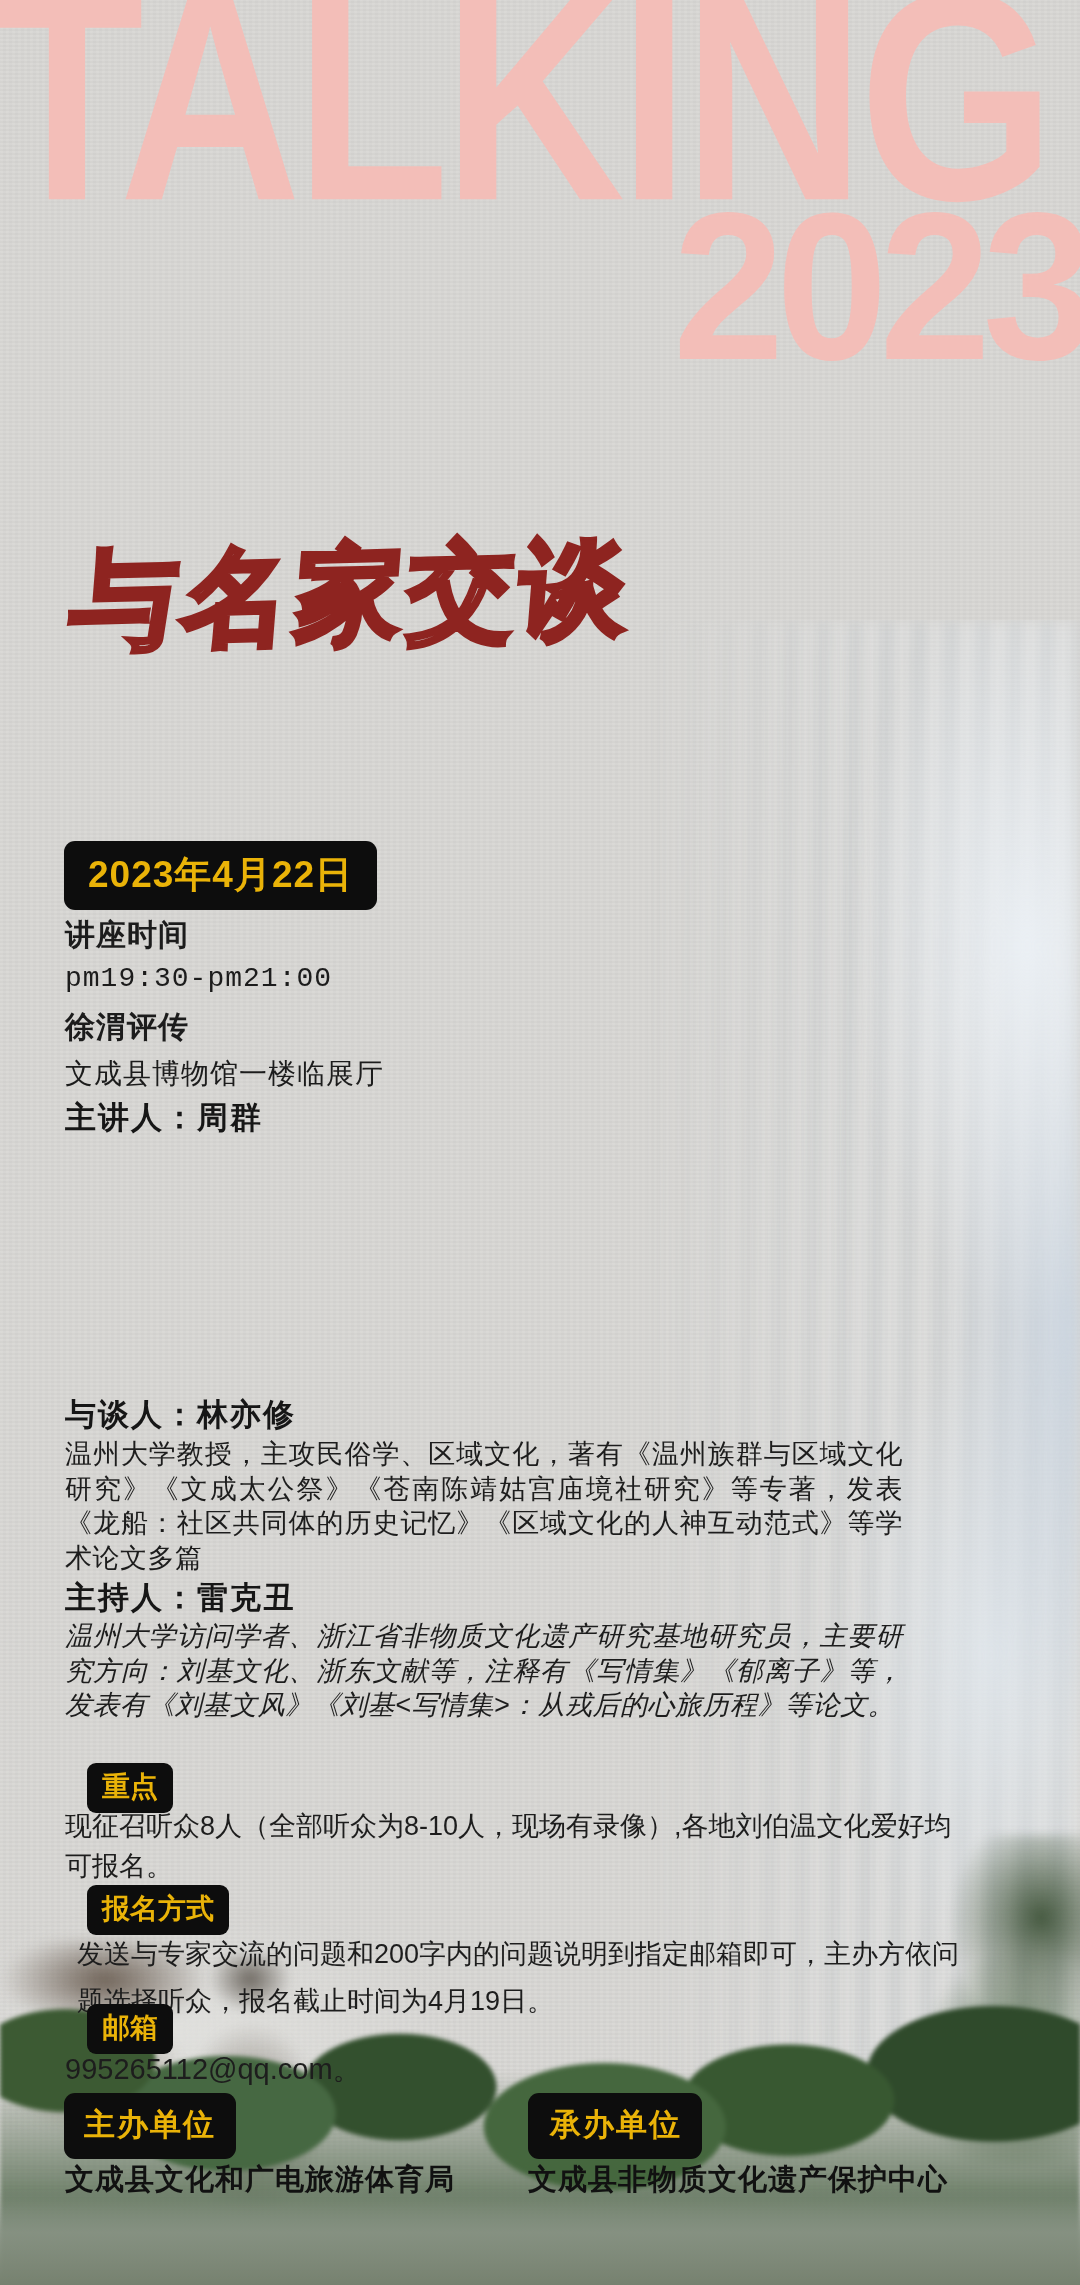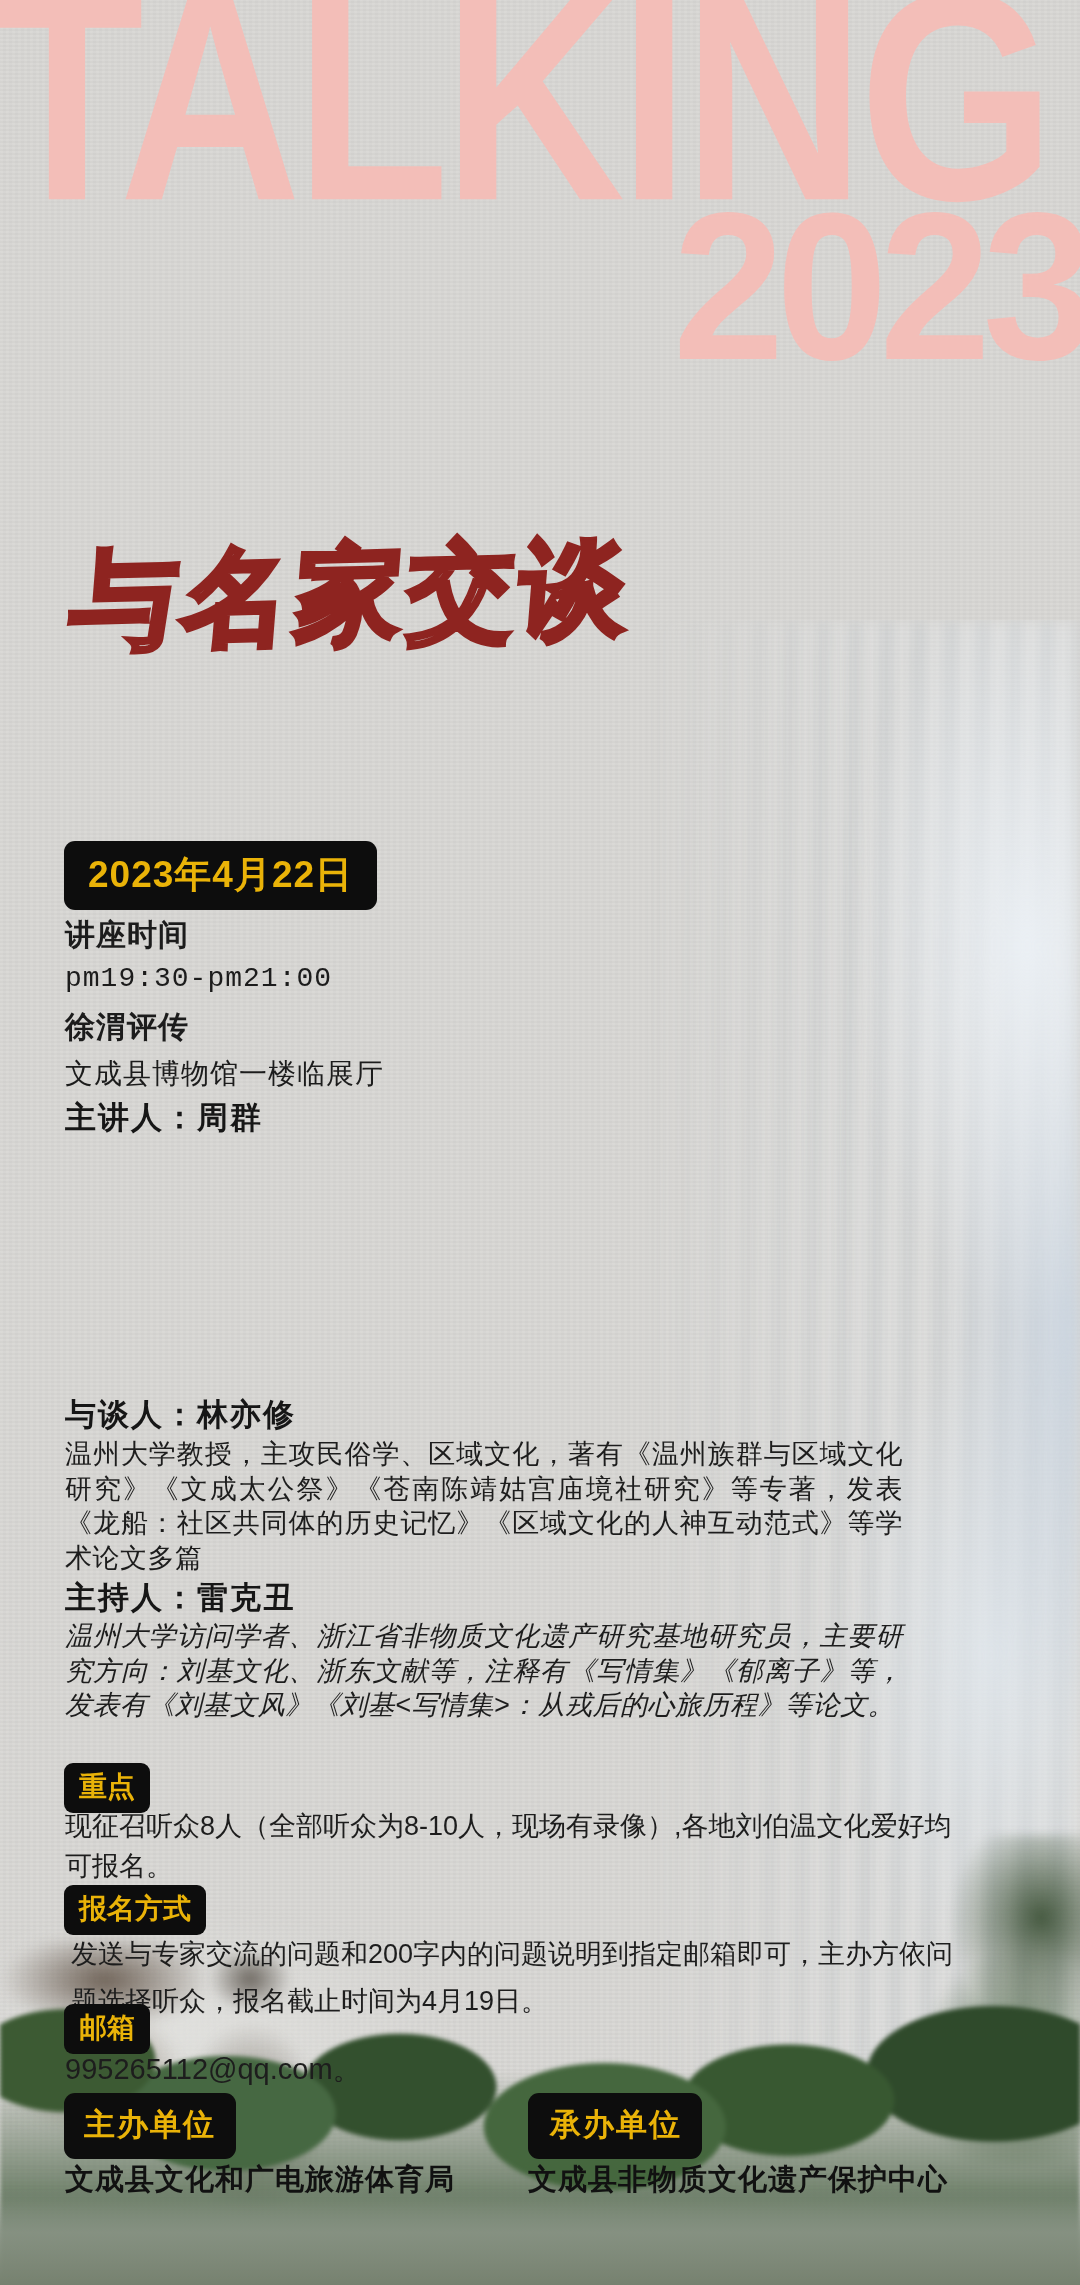--- a/index.html
+++ b/index.html
@@ -108,40 +108,40 @@
     font-size: 47px; font-weight: 800; letter-spacing: 1px;
     color: #9e2d28; white-space: nowrap;
   }
 
   
   .badge {
     display: inline-block; background: #0d0d0d; color: #eab308;
     font-weight: 700; border-radius: 9px;
   }
   .badge-date { position: absolute; left: 64px; top: 841px; font-size: 37px; padding: 9px 24px 10px; border-radius: 11px; letter-spacing: 1px; }
-  .badge-small { font-size: 28px; padding: 5px 15px 7px; }
+  .badge-small { font-size: 28px; padding: 5px 15px 7px; margin-left: 23px; }
   .badge-org { font-size: 31px; padding: 11px 20px 13px; border-radius: 11px; letter-spacing: 2px; }
 
   
   .text { color: #1c1c1c; font-family: Liberation Mono, monospace; }
   .info-block { position: absolute; left: 65px; top: 915px; width: 860px; }
   .info-label { font-size: 30px; font-weight: 700; margin-bottom: 7px; letter-spacing: 1px; }
   .info-value { font-size: 28px; margin-bottom: 13px; letter-spacing: 1px; }
 
   .role-h { position: absolute; left: 65px; font-size: 31px; font-weight: 700; letter-spacing: 2px; color: #161616; }
   .bio { position: absolute; left: 65px; width: 838px; font-size: 27px; line-height: 34.5px; letter-spacing: 0.5px; color: #1d1d1d; text-align: justify; }
 
   .h-speaker  { top: 1097px; } .p-speaker  { top: 1140px; }
   .h-guest    { top: 1394px; } .p-guest    { top: 1437px; }
   .h-host     { top: 1577px; } .p-host     { top: 1619px; font-style: italic; }
 
   .badge-key    { position: absolute; left: 64px; top: 1763px; }
   .p-key        { position: absolute; left: 65px; top: 1806px; width: 905px; font-size: 27px; line-height: 40px; color: #1d1d1d; }
   .badge-signup { position: absolute; left: 64px; top: 1885px; }
-  .p-signup     { position: absolute; left: 71px; top: 1931px; width: 905px; font-size: 27px; line-height: 47px; color: #1d1d1d; }
+  .p-signup     { position: absolute; left: 77px; top: 1931px; width: 905px; font-size: 27px; line-height: 47px; color: #1d1d1d; }
   .badge-mail   { position: absolute; left: 64px; top: 2004px; }
   .p-mail       { position: absolute; left: 65px; top: 2050px; font-size: 29px; color: #1d1d1d; }
 
   .org-host-badge  { position: absolute; left: 64px;  top: 2093px; }
   .org-host-name   { position: absolute; left: 65px;  top: 2160px; font-size: 29px; font-weight: 600; color: #111; letter-spacing: 1px; }
   .org-under-badge { position: absolute; left: 528px; top: 2093px; padding-left: 22px; }
   .org-under-name  { position: absolute; left: 528px; top: 2160px; font-size: 29px; font-weight: 600; color: #111; letter-spacing: 1px; }
 </style>
 </head>
 <body>

